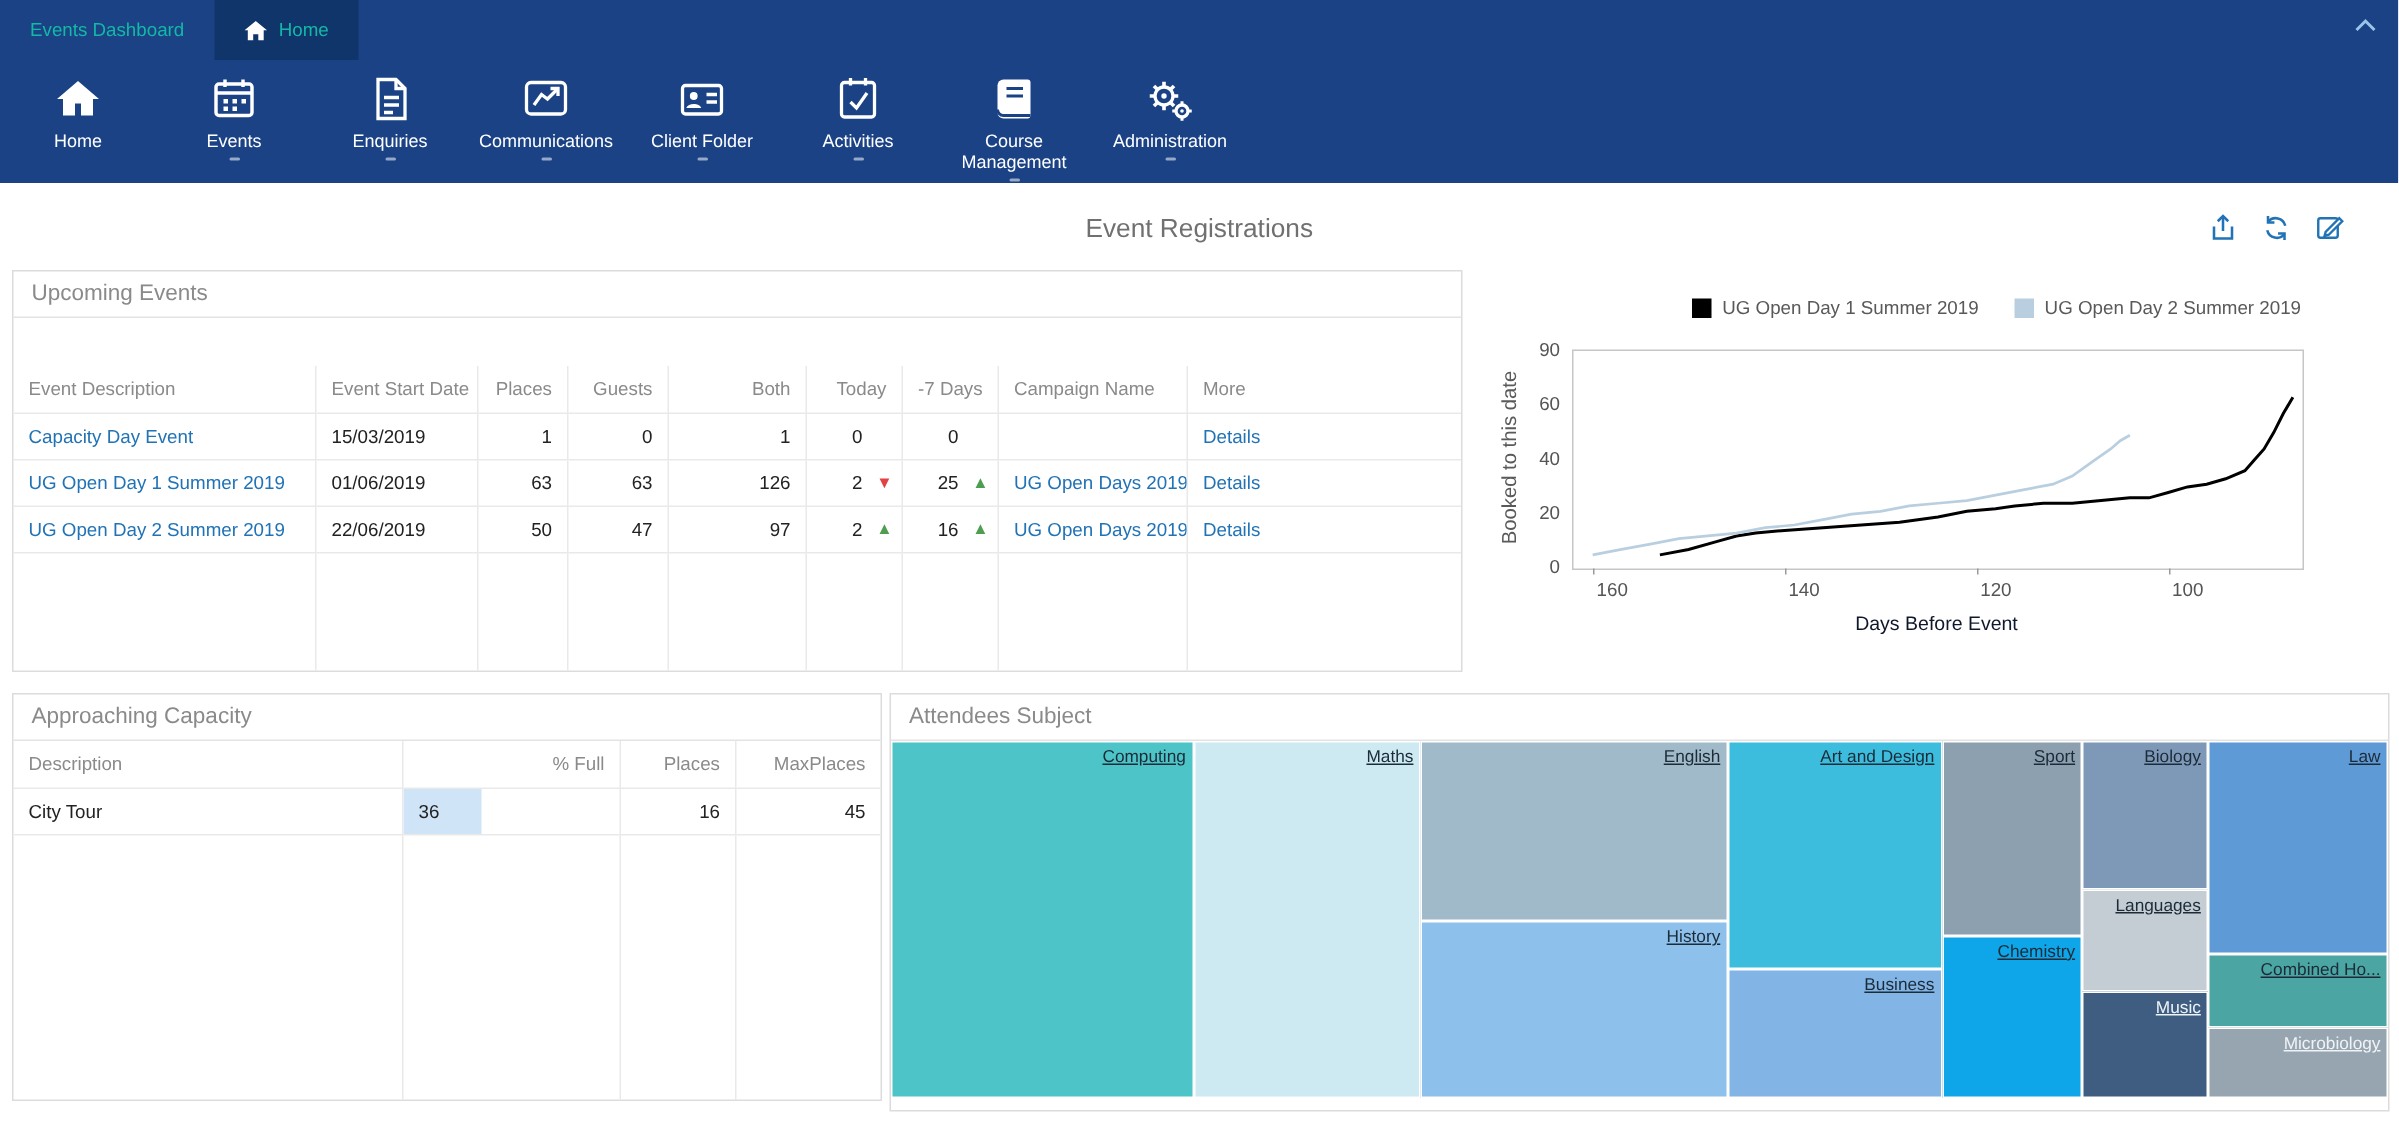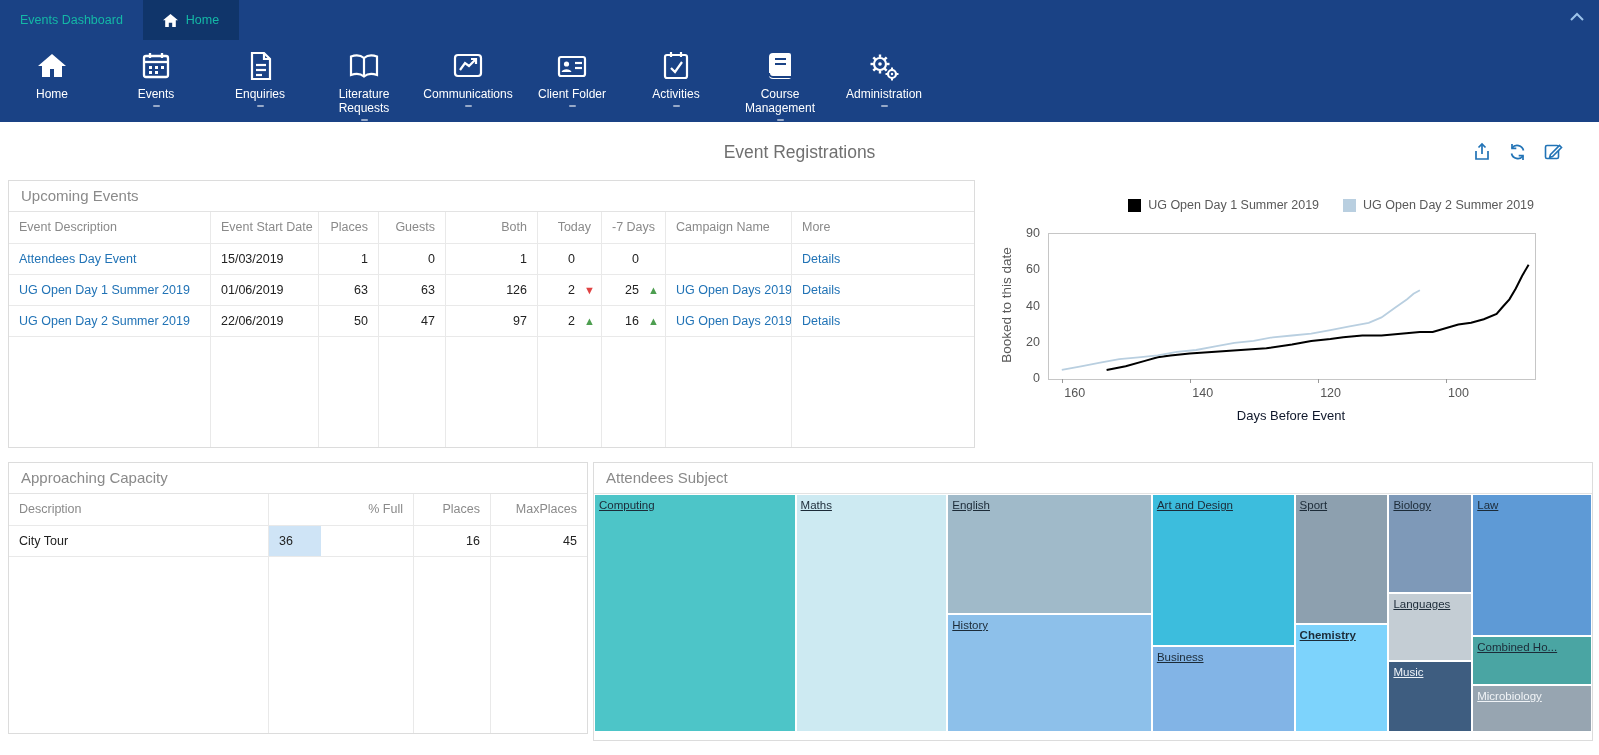--- a/index.html
+++ b/index.html
@@ -22,21 +22,21 @@
   
   .page-title{position:absolute;top:142px;left:0;width:100%;text-align:center;font-size:17.5px;color:#707070;}
   .toolbar{position:absolute;top:142px;right:36px;display:flex;gap:15px;}
   .tool-btn{cursor:pointer;line-height:0;}
 
   
   .panel{position:absolute;background:#fff;border:1px solid #dcdcdc;box-sizing:border-box;}
   .panel-title{height:30px;line-height:30px;padding:0 12px;font-size:15px;color:#8a8a8a;border-bottom:1px solid #e3e3e3;}
 
   
-  #upcoming-panel{left:8px;top:180px;width:967px;height:268px;display:flex;flex-direction:column;}
+  #upcoming-panel{left:8px;top:180px;width:967px;height:268px;display:flex;flex-direction:column;gap:32px;}
   .ue-grid{flex:1;display:grid;grid-template-columns:202px 108px 60px 67px 92px 64px 64px 126px 1fr;
            grid-template-rows:32px 31px 31px 31px minmax(0,1fr);}
   .th,.td{padding:0 10px;line-height:31px;border-right:1px solid #e9e9e9;border-bottom:1px solid #e9e9e9;
           white-space:nowrap;overflow:hidden;box-sizing:border-box;font-size:12.5px;color:#222;}
   .th{color:#8a8a8a;}
   .ue-grid>*:nth-child(9n){border-right:none;}
   .fill{border-bottom:none;}
   .r{text-align:right;}
   .link{color:#2173b6;text-decoration:none;display:block;cursor:pointer;}
   .trend{display:flex;justify-content:flex-end;align-items:center;padding-right:6px;}
@@ -63,21 +63,21 @@
   #capacity-panel{left:8px;top:462px;width:580px;height:272px;display:flex;flex-direction:column;}
   .cap-grid{flex:1;display:grid;grid-template-columns:260px 145px 77px 1fr;grid-template-rows:32px 31px minmax(0,1fr);}
   .cap-grid>*:nth-child(4n){border-right:none;}
   .pf{position:relative;}
   .pf .bar{position:absolute;left:0;top:0;bottom:0;background:#cfe4f6;}
   .pf .val{position:relative;display:block;text-align:left;}
 
   
   #attendees-panel{left:593px;top:462px;width:1000px;height:279px;display:flex;flex-direction:column;}
   .treemap{flex:1;position:relative;margin-bottom:8px;}
-  .tile{position:absolute;box-sizing:border-box;border:1px solid #fff;overflow:hidden;cursor:pointer;}
+  .tile{position:absolute;box-sizing:border-box;border:1px solid #fff;overflow:hidden;cursor:pointer;text-align:right;}
   .tile-label{display:inline-block;padding:2px 4px;font-size:11.5px;color:#1c2b38;text-decoration:underline;white-space:nowrap;}
 </style>
 </head>
 <body>
 
 <div class="page">
 
   <div class="top-strip">
     <div class="strip-tab">
       <span>Events Dashboard</span>
@@ -129,30 +129,20 @@
       <span class="nav-icon">
         <svg width="34" height="34" viewBox="0 0 34 34" fill="none" stroke="#fff" stroke-width="2.2">
           <path d="M9 4 h12 l6 6 v20 H9 Z"></path>
             <path d="M21 4 v6 h6"></path>
           <line x1="13" y1="16" x2="23" y2="16"></line>
             <line x1="13" y1="21" x2="23" y2="21"></line>
             <line x1="13" y1="26" x2="19" y2="26"></line>
         </svg>
       </span>
       <span class="nav-label">Enquiries</span>
-      <span class="nav-caret"></span>
-    </div>
-    <div class="nav-item">
-      <span class="nav-icon">
-        <svg width="34" height="34" viewBox="0 0 34 34" fill="none" stroke="#fff" stroke-width="2.2">
-          <path d="M17 9 C13.5 6 8 6 4 7.5 V26 C8 24.5 13.5 24.5 17 27.5 C20.5 24.5 26 24.5 30 26 V7.5 C26 6 20.5 6 17 9 Z"></path>
-          <line x1="17" y1="9" x2="17" y2="27.5"></line>
-        </svg>
-      </span>
-      <span class="nav-label">Literature Requests</span>
       <span class="nav-caret"></span>
     </div>
     <div class="nav-item">
       <span class="nav-icon">
         <svg width="34" height="34" viewBox="0 0 34 34" fill="none" stroke="#fff" stroke-width="2.2">
           <rect x="4" y="6" width="26" height="21" rx="3"></rect>
             <polyline points="9,21 14,14 18,17 25,10"></polyline>
             <polyline points="25,15 25,10 20,10"></polyline>
         </svg>
       </span>
@@ -257,21 +247,21 @@
       <div class="th">Event Description</div>
       <div class="th">Event Start Date</div>
       <div class="th r">Places</div>
       <div class="th r">Guests</div>
       <div class="th r">Both</div>
       <div class="th r">Today</div>
       <div class="th r">-7 Days</div>
       <div class="th">Campaign Name</div>
       <div class="th">More</div>
 
-      <a class="td link">Attendees Day Event</a>
+      <a class="td link">Capacity Day Event</a>
       <div class="td">15/03/2019</div>
       <div class="td r">1</div>
       <div class="td r">0</div>
       <div class="td r">1</div>
       <div class="td trend">
           <span>0</span>
           <span class="tri"></span>
         </div>
       <div class="td trend">
           <span>0</span>
@@ -384,21 +374,21 @@
   <div class="panel" id="attendees-panel">
     <div class="panel-title">Attendees Subject</div>
     <div class="treemap" id="treemap">
         <div class="tile" style="left: 0%; top: 0%; width: 20.2%; height: 100%; background: rgb(77, 197, 200);"><span class="tile-label">Computing</span></div>
         <div class="tile" style="left: 20.2%; top: 0%; width: 15.2%; height: 100%; background: rgb(205, 234, 242);"><span class="tile-label">Maths</span></div>
         <div class="tile" style="left: 35.4%; top: 0%; width: 20.5%; height: 50.4%; background: rgb(160, 186, 201);"><span class="tile-label">English</span></div>
         <div class="tile" style="left: 35.4%; top: 50.4%; width: 20.5%; height: 49.6%; background: rgb(141, 192, 234);"><span class="tile-label">History</span></div>
         <div class="tile" style="left: 55.9%; top: 0%; width: 14.3%; height: 63.9%; background: rgb(60, 189, 221);"><span class="tile-label">Art and Design</span></div>
         <div class="tile" style="left: 55.9%; top: 63.9%; width: 14.3%; height: 36.1%; background: rgb(130, 180, 230);"><span class="tile-label">Business</span></div>
         <div class="tile" style="left: 70.2%; top: 0%; width: 9.4%; height: 54.5%; background: rgb(141, 160, 175);"><span class="tile-label">Sport</span></div>
-        <div class="tile" style="left: 70.2%; top: 54.5%; width: 9.4%; height: 45.5%; background: #7dd3fc; font-weight: bold;"><span class="tile-label">Chemistry</span></div>
+        <div class="tile" style="left: 70.2%; top: 54.5%; width: 9.4%; height: 45.5%; background: #0ea5e9;"><span class="tile-label">Chemistry</span></div>
         <div class="tile" style="left: 79.6%; top: 0%; width: 8.4%; height: 41.4%; background: rgb(126, 153, 184);"><span class="tile-label">Biology</span></div>
         <div class="tile" style="left: 79.6%; top: 41.4%; width: 8.4%; height: 28.7%; background: rgb(196, 205, 212);"><span class="tile-label">Languages</span></div>
         <div class="tile" style="left: 79.6%; top: 70.1%; width: 8.4%; height: 29.9%; background: rgb(62, 93, 128);"><span class="tile-label" style="color: rgb(238, 243, 248);">Music</span></div>
         <div class="tile" style="left: 88%; top: 0%; width: 12%; height: 59.8%; background: rgb(94, 154, 214);"><span class="tile-label">Law</span></div>
         <div class="tile" style="left: 88%; top: 59.8%; width: 12%; height: 20.5%; background: rgb(74, 165, 163);"><span class="tile-label">Combined Ho...</span></div>
         <div class="tile" style="left: 88%; top: 80.3%; width: 12%; height: 19.7%; background: rgb(151, 165, 177);"><span class="tile-label" style="color: rgb(240, 243, 246);">Microbiology</span></div>
       </div>
   </div>
 
 </div>

